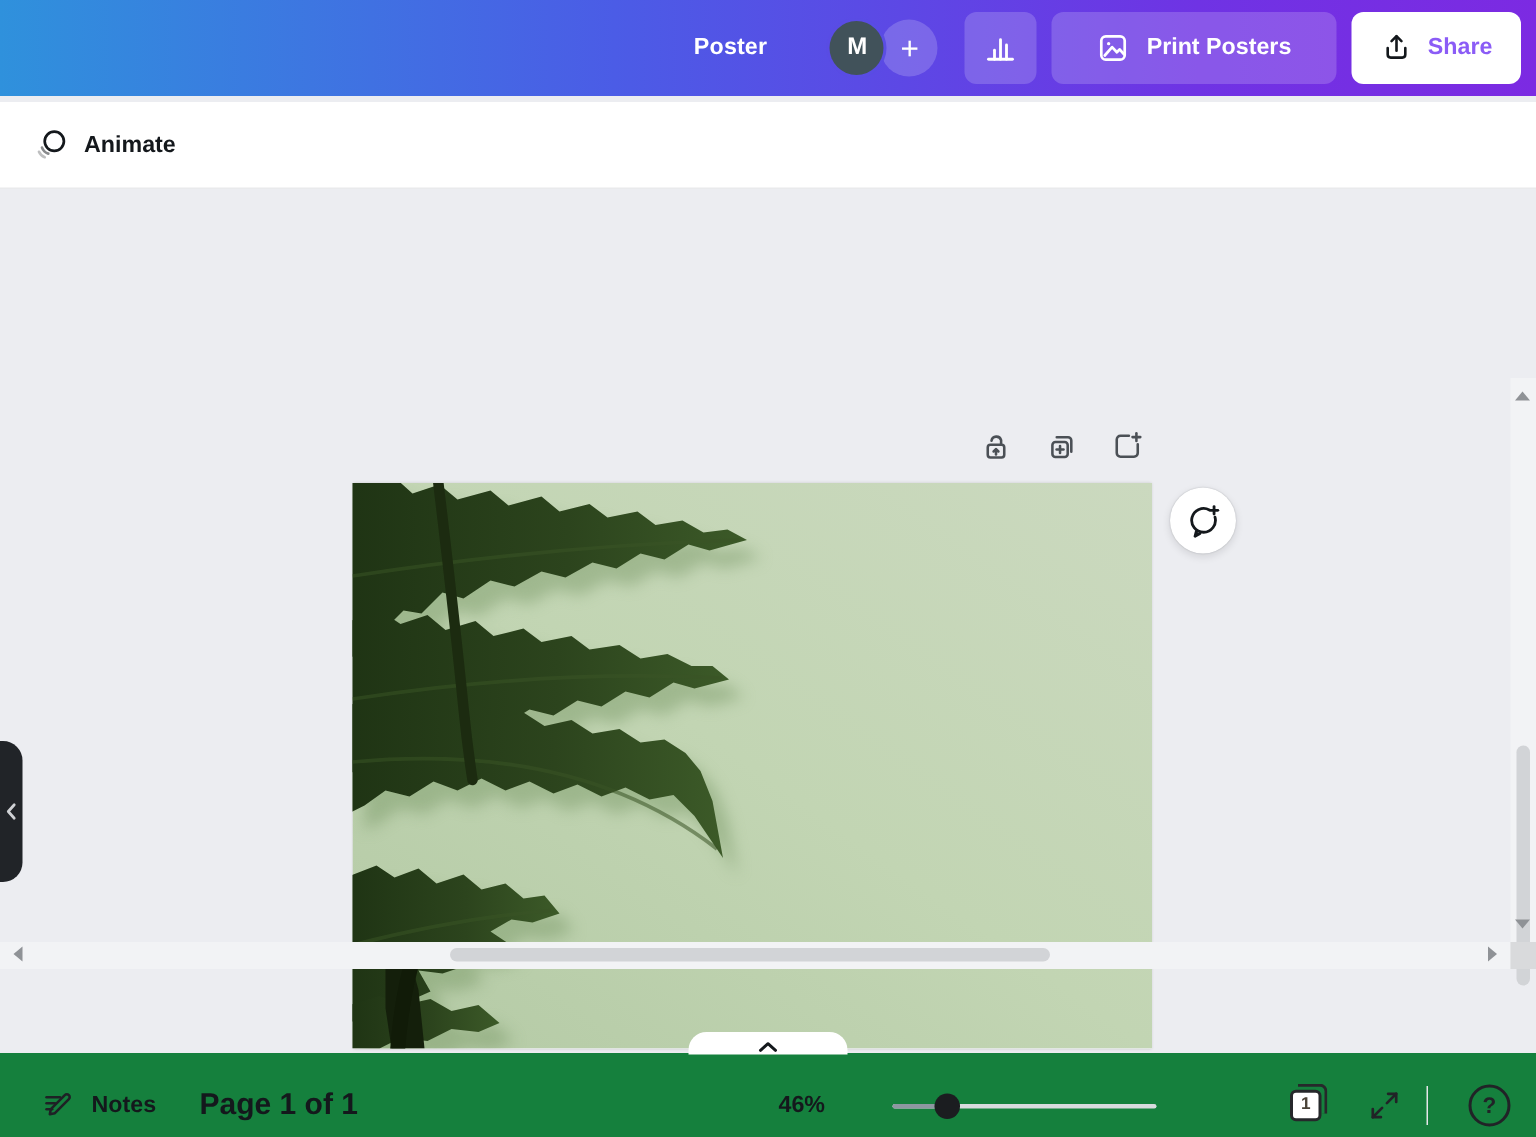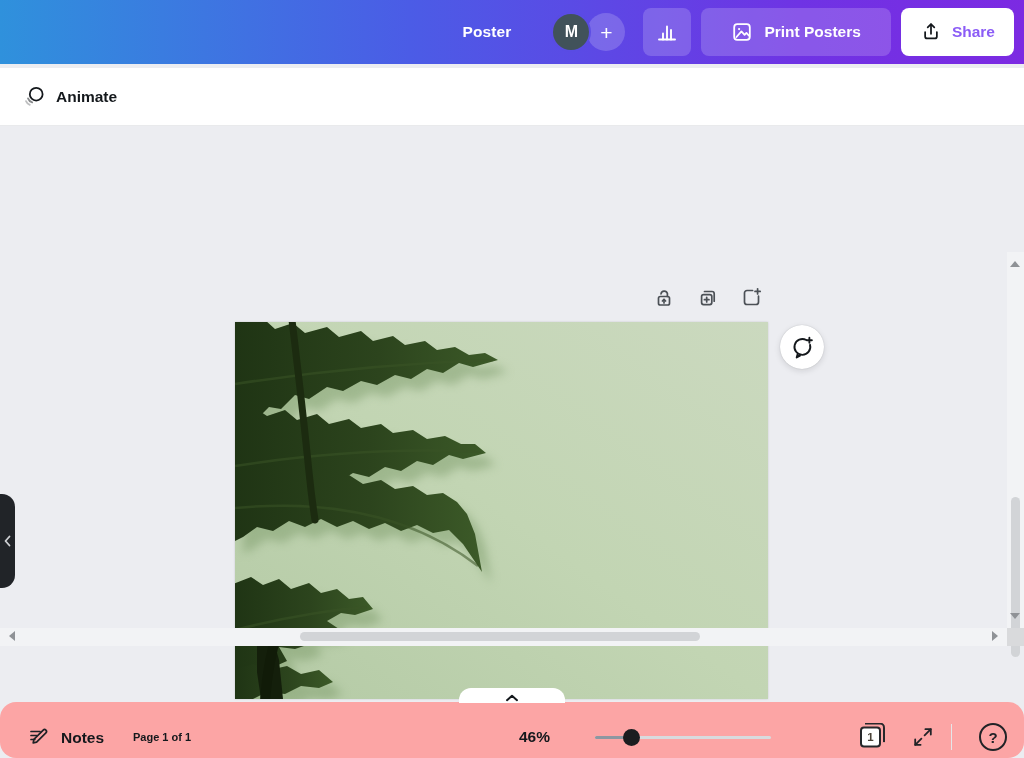--- a/index.html
+++ b/index.html
@@ -62,27 +62,27 @@
   .scroll-corner { position:absolute; right:0; bottom:56px; width:17px; height:18px; background:#d9dadc; z-index:7; }
   .arr { position:absolute; width:0; height:0; }
   .arr-up   { top:9px;  left:3px; border-left:5.5px solid transparent; border-right:5.5px solid transparent; border-bottom:6px solid #8f9296; }
   .arr-down { bottom:9px; left:3px; border-left:5.5px solid transparent; border-right:5.5px solid transparent; border-top:6px solid #8f9296; }
   .arr-left  { left:9px; top:3px; border-top:5.5px solid transparent; border-bottom:5.5px solid transparent; border-right:6px solid #8f9296; }
   .arr-right { right:9px; top:3px; border-top:5.5px solid transparent; border-bottom:5.5px solid transparent; border-left:6px solid #8f9296; }
   .vthumb { position:absolute; left:4px; top:245px; width:9px; height:160px; border-radius:5px; background:#d2d4d7; }
   .hthumb { position:absolute; top:4px; left:300px; width:400px; height:9px; border-radius:5px; background:#d2d4d7; }
 
   
-  .footer { position:absolute; left:0; right:0; bottom:0; height:56px; background:#fca5a5; z-index:20;border-radius:16px; }
+  .footer { position:absolute; left:0; right:0; bottom:0; height:56px; background:#15803d; z-index:20; }
   .tab-up { position:absolute; left:459px; top:-14px; width:106px; height:15px; background:#fff;
     border-radius:12px 12px 0 0; display:flex; align-items:flex-end; justify-content:center;
     cursor:pointer; border:none; padding-bottom:1px; color:#14181c; }
   .f-item { position:absolute; top:35px; transform:translateY(-50%); display:flex; align-items:center; }
   .notes { left:28px; gap:10px; background:none; border:none; font-size:15.5px; font-weight:700; color:#14181c; cursor:pointer; }
-  .page-ind { left:133px; font-size:11px; font-weight:700; color:#14181c; }
+  .page-ind { left:133px; font-size:20px; font-weight:700; color:#14181c; }
   .zoom-val { left:519px; font-size:15.5px; font-weight:600; color:#14181c; cursor:pointer; }
   .slider { left:595px; width:176px; height:20px; cursor:pointer; }
   .slider .track { position:absolute; top:8.5px; left:0; right:0; height:3px; border-radius:2px; background:#d8dbde; }
   .slider .fill  { position:absolute; top:0; left:0; height:3px; width:21%; border-radius:2px; background:#8d97a1; }
   .slider .thumb { position:absolute; top:1.5px; left:calc(21% - 8.5px); width:17px; height:17px; border-radius:50%; background:#1b1d20; }
   .grid-btn { left:860px; background:none; border:none; cursor:pointer; }
   .pages-ico { position:relative; display:block; width:21px; height:21px; border:2px solid #26282b;
     border-radius:4px; background:#fff; }
   .pages-ico::before { content:""; position:absolute; top:-6px; left:3px; right:-6px; height:18px;
     border-top:2px solid #26282b; border-right:2px solid #26282b; border-radius:0 5px 0 0; }

